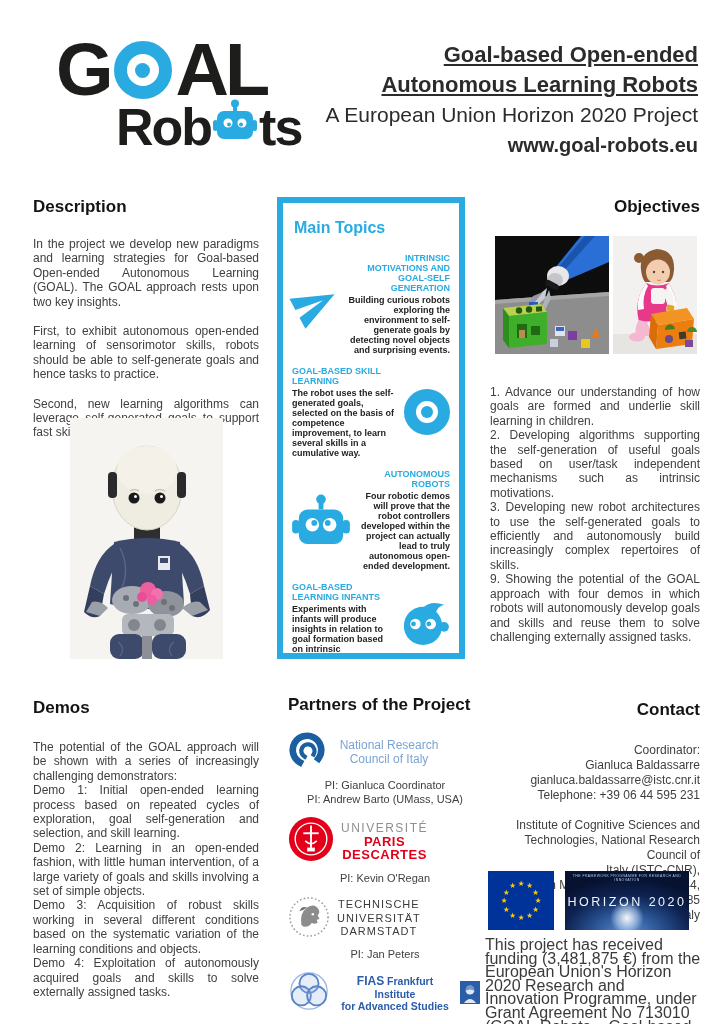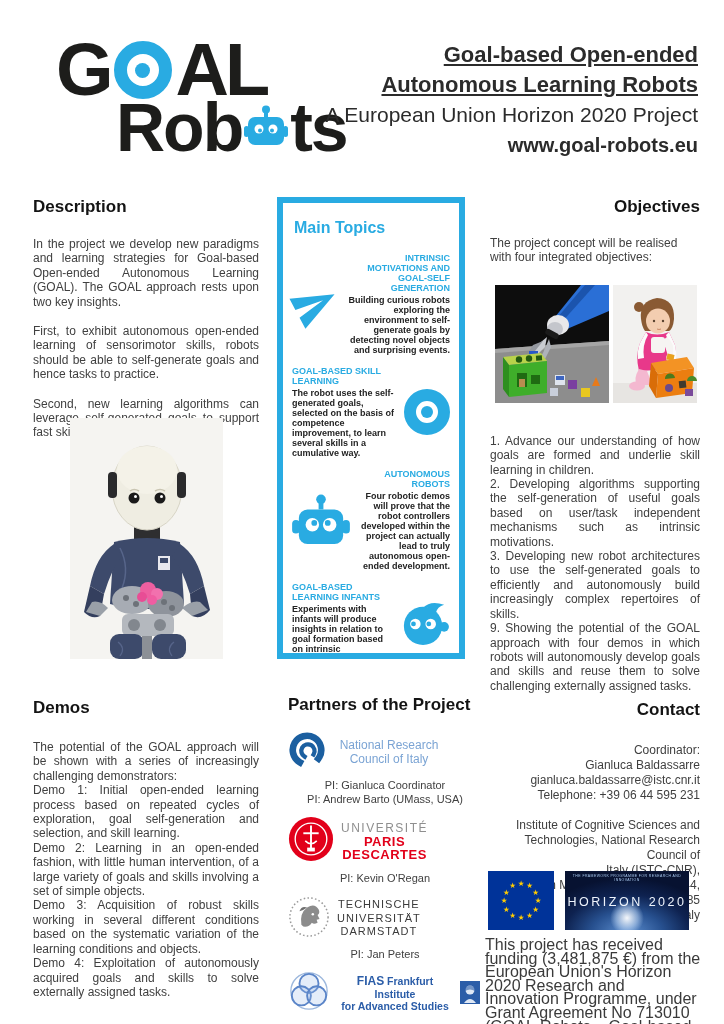--- a/index.html
+++ b/index.html
@@ -7,21 +7,21 @@
     position:relative; width:724px; height:1024px; margin:0 auto;
     background:#ffffff; overflow:hidden;
     font-family:"Liberation Sans", sans-serif; color:#3f3f3f;
   }
   
   .logo { position:absolute; left:56px; top:34px; color:#1d1d1b; }
   .logo-line1 { display:flex; align-items:center; font-size:74px; font-weight:bold; letter-spacing:-4px; line-height:72px; }
   .target-o { width:58px; height:58px; border:13px solid #29ABE2; border-radius:50%; box-sizing:border-box;
               display:flex; align-items:center; justify-content:center; margin:0 4px; }
   .target-o .dot { width:15px; height:15px; background:#29ABE2; border-radius:50%; }
-  .logo-line2 { display:flex; align-items:flex-end; font-size:68px; font-weight:bold; letter-spacing:-2px; margin:-8px 0 0 60px; line-height:50px; }
+  .logo-line2 { display:flex; align-items:flex-end; font-size:52px; font-weight:bold; letter-spacing:-2px; margin:-8px 0 0 60px; line-height:50px; }
   .logo-robot { margin:0 2px 4px 2px; }
   .header-title { position:absolute; right:26px; top:40px; text-align:right; color:#2b2b2b; }
   .ht-bold { font-size:22px; font-weight:bold; line-height:30px;text-decoration:underline; }
   .ht-reg  { font-size:21px; font-weight:normal; line-height:30px; }
   .ht-web  { font-size:20px; font-weight:bold; line-height:30px; }
 
   
   .section-heading { font-size:17px; font-weight:bold; color:#141414; }
   .body-text { font-size:12px; line-height:14.4px; text-align:justify; color:#404040; }
 
@@ -247,21 +247,20 @@
           <circle cx="34" cy="25" r="5.5" fill="#fff"></circle>
           <circle cx="16" cy="25" r="2.5" fill="#29ABE2"></circle>
           <circle cx="32" cy="25" r="2.5" fill="#29ABE2"></circle>
         </svg>
       </span>
     </div>
   </div>
 
   <div class="col-objectives">
     <div class="section-heading">Objectives</div>
-    <div class="body-text obj-intro">The project concept will be realised with four integrated objectives:</div>
 
     <div class="obj-photos">
 
       <span>
         <svg width="114" height="118" viewBox="0 0 114 118">
           <rect width="114" height="118" fill="#0d0d0d"></rect>
           <polygon points="0,64 114,56 114,118 0,118" fill="#8d8d8d"></polygon>
           <polygon points="0,64 114,56 114,60 0,68" fill="#a5a5a5"></polygon>
 
           <polygon points="86,0 114,0 114,26 72,44 60,32" fill="#2a6fd6"></polygon>

